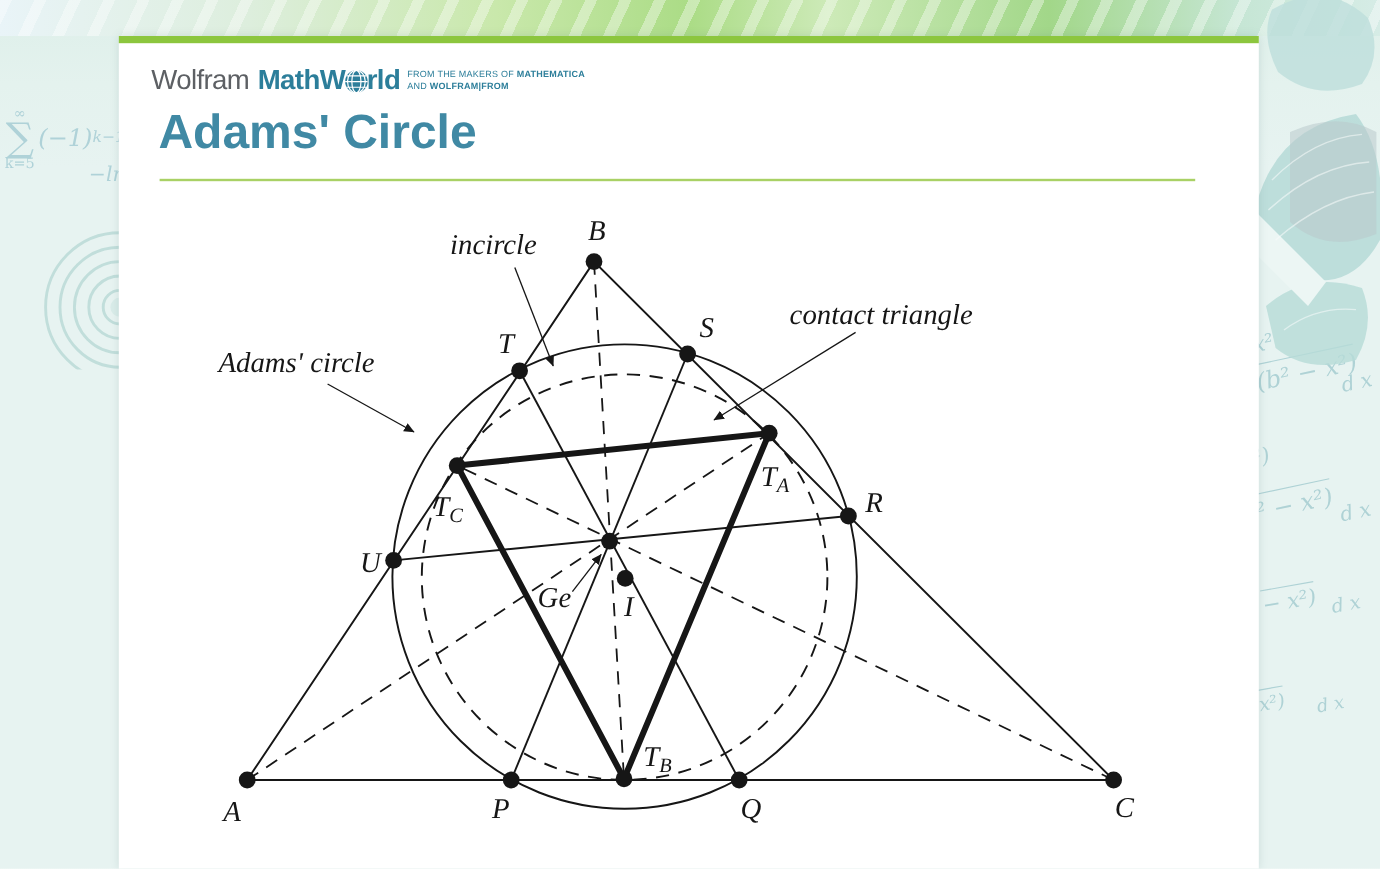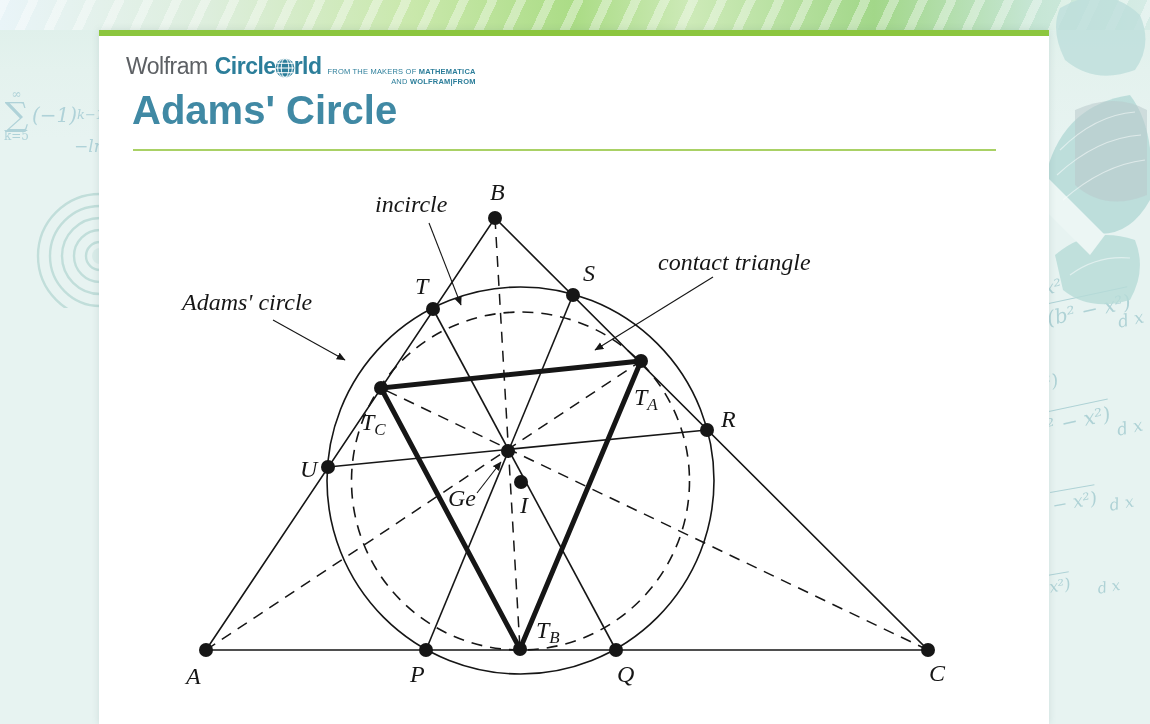--- a/index.html
+++ b/index.html
@@ -33,28 +33,27 @@
   .frag{
     position:absolute;font-family:"DejaVu Serif","Liberation Serif",serif;font-style:italic;
     color:#a9cfd3;opacity:.9;white-space:nowrap;transform-origin:left top;
   }
   .frag.ov{border-top:1.5px solid #a9cfd3;padding-top:2px;}
   .deco{position:absolute;z-index:0;}
   
   .card{
     position:absolute;left:99px;top:30px;width:950px;height:694px;background:#ffffff;z-index:1;
     box-shadow:0 0 7px rgba(90,130,125,.18);
-    text-align:right;
   }
   .accent-bar{position:absolute;left:0;top:0;width:100%;height:6px;background:#8cc63e;}
   .logo-row{position:absolute;left:27px;top:23px;display:flex;align-items:flex-start;white-space:nowrap;}
   .brand-wolfram{font-size:23px;color:#5d6064;letter-spacing:-.5px;}
   .brand-mathworld{font-size:23px;font-weight:bold;color:#2c7e9a;letter-spacing:-.5px;margin-left:7px;display:flex;align-items:center;}
   .globe{margin:2px -1px 0 -1px;}
-  .tagline{margin-left:6px;margin-top:14px;font-size:7.5px;line-height:1.3;color:#2c7e9a;letter-spacing:.2px;display:flex;flex-direction:column;}
+  .tagline{margin-left:6px;margin-top:4px;font-size:7.5px;line-height:1.3;color:#2c7e9a;letter-spacing:.2px;display:flex;flex-direction:column;}
   .tagline b{font-weight:bold;}
   .page-title{position:absolute;left:33px;top:58px;margin:0;font-size:40px;font-weight:600;color:#4089a4;letter-spacing:0;}
   .title-divider{position:absolute;left:34px;top:119px;width:863px;height:2px;background:#a9d165;border:0;margin:0;}
   
   #diagram{position:absolute;left:0;top:0;z-index:2;pointer-events:none;}
   .dlabel{font-family:"Liberation Serif","DejaVu Serif",serif;font-style:italic;font-size:24px;fill:#161616;}
 </style>
 </head>
 <body>
 
@@ -112,21 +111,21 @@
   </g>
   <circle cx="70" cy="78" r="8" fill="#d9ece9"></circle>
 </svg>
 
 <div class="card">
   <div class="accent-bar"></div>
 
   <div class="logo-row">
     <span class="brand-wolfram">Wolfram</span>
     <span class="brand-mathworld">
-      <span>Circle</span>
+      <span>MathW</span>
       <svg class="globe" width="20" height="20" viewBox="0 0 20 20">
         <circle cx="10" cy="10" r="9.4" fill="#2c7e9a"></circle>
         <g stroke="#ffffff" stroke-width="1" fill="none">
           <ellipse cx="10" cy="10" rx="3.8" ry="9.4"></ellipse>
           <ellipse cx="10" cy="10" rx="7.4" ry="9.4"></ellipse>
           <line x1="0.6" y1="10" x2="19.4" y2="10"></line>
           <line x1="1.8" y1="5.3" x2="18.2" y2="5.3"></line>
           <line x1="1.8" y1="14.7" x2="18.2" y2="14.7"></line>
         </g>
       </svg>

